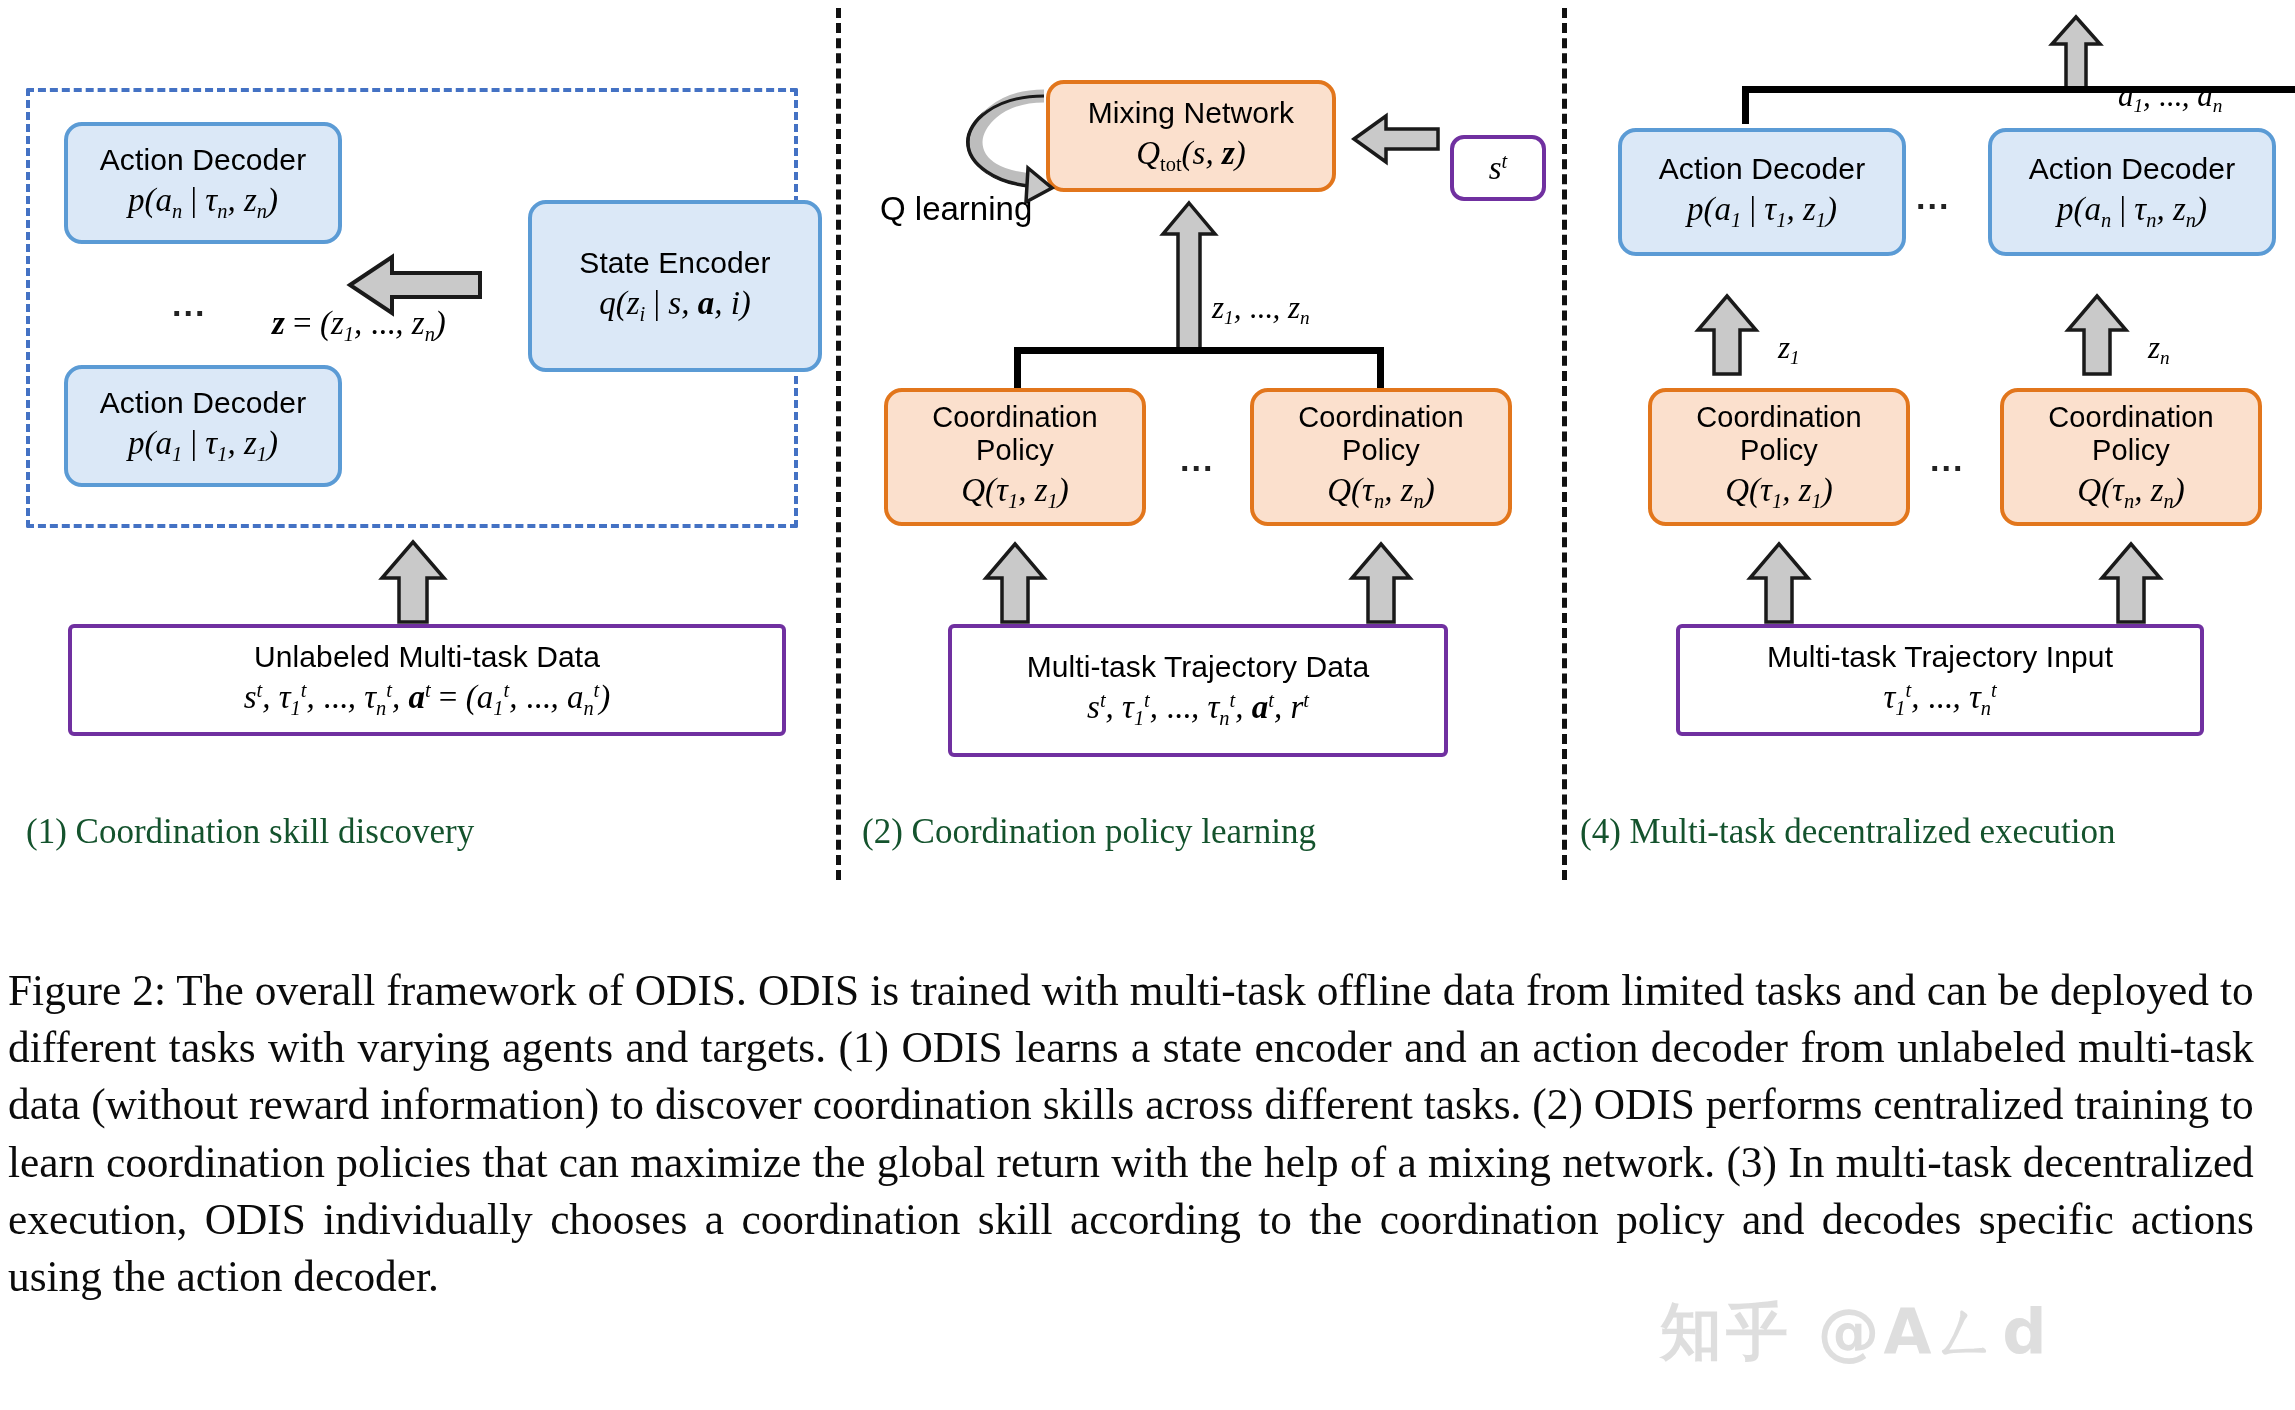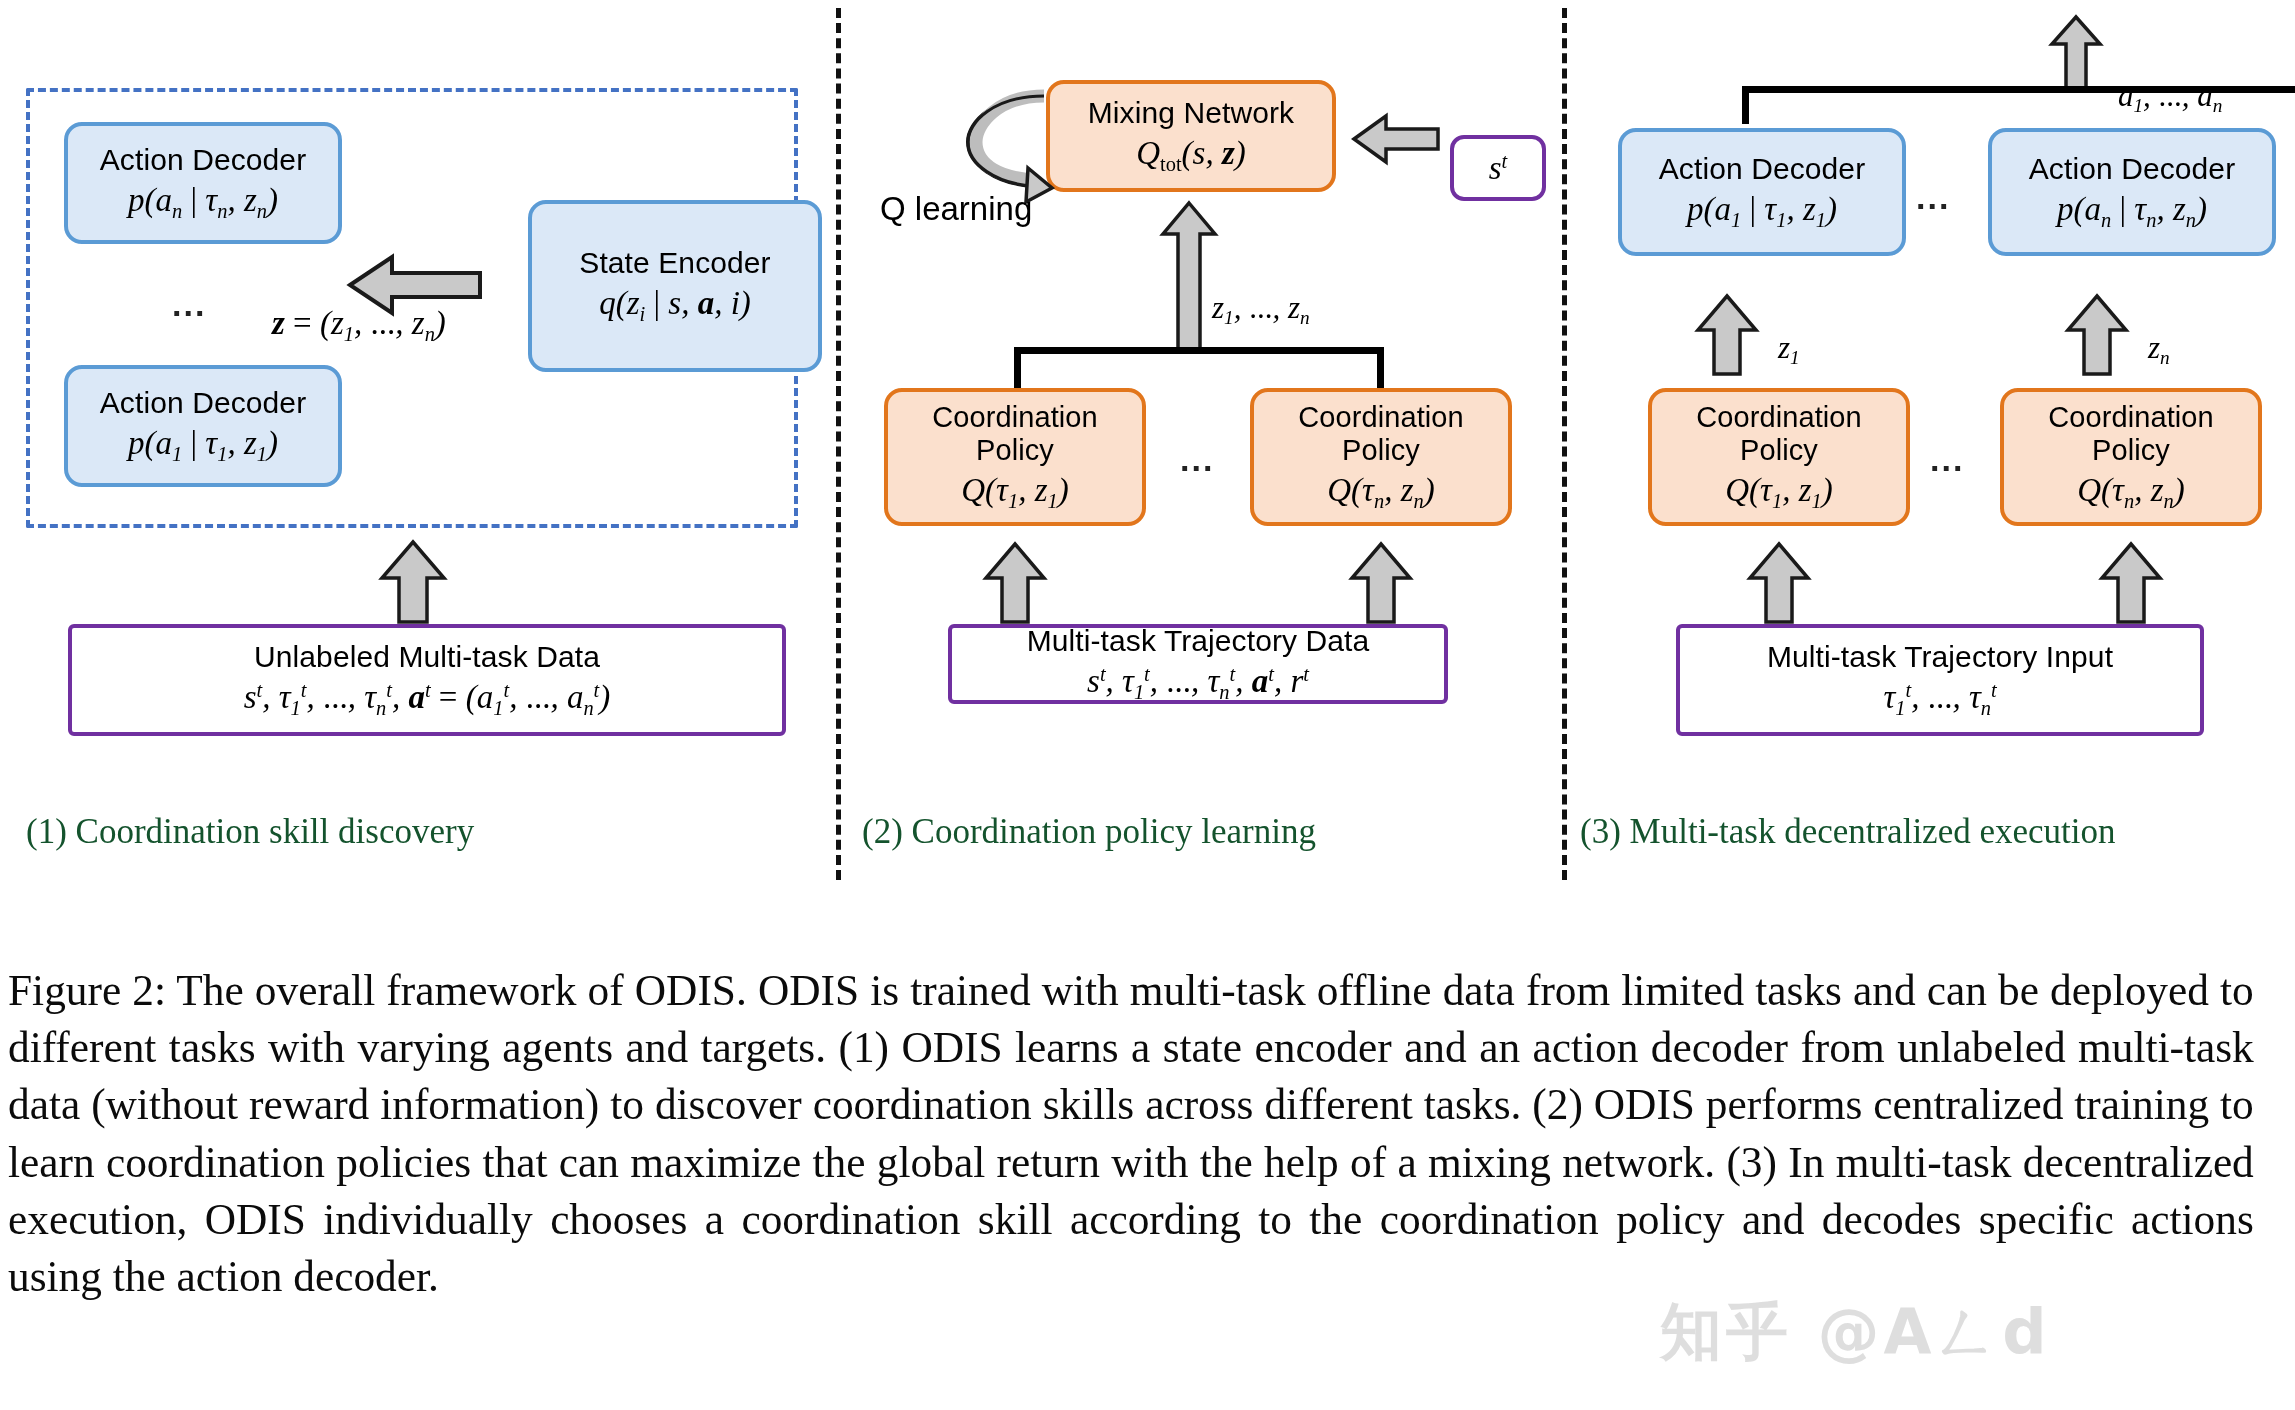--- a/index.html
+++ b/index.html
@@ -159,21 +159,21 @@
     <div class="mth">Q(τ<sub>n</sub>, z<sub>n</sub>)</div>
   </div>
 
   <svg style="position:absolute;left:982px;top:540px;width:66px;height:84px;" viewBox="0 0 66 84">
     <polygon points="33,4 62,38 46,38 46,82 20,82 20,38 4,38" fill="#c9c9c9" stroke="#1a1a1a" stroke-width="3.5" stroke-linejoin="miter"></polygon>
   </svg>
   <svg style="position:absolute;left:1348px;top:540px;width:66px;height:84px;" viewBox="0 0 66 84">
     <polygon points="33,4 62,38 46,38 46,82 20,82 20,38 4,38" fill="#c9c9c9" stroke="#1a1a1a" stroke-width="3.5" stroke-linejoin="miter"></polygon>
   </svg>
 
-  <div class="box purple" style="left:948px;top:624px;width:500px;height:80px;">
+  <div class="box purple" style="left:948px;top:624px;width:500px;height:133px;">
     <div class="ttl">Multi-task Trajectory Data</div>
     <div class="mth">s<sup>t</sup>, τ<sub>1</sub><sup>t</sup>, <span class="rm">...</span>, τ<sub>n</sub><sup>t</sup>, <span class="bf">a</span><sup>t</sup>, r<sup>t</sup></div>
   </div>
 
   <div class="stepcap" style="left:862px;top:812px;width:690px;">(2) Coordination policy learning</div>
 
   <div class="divider" style="left:1562px;top:8px;height:872px;"></div>
 
   <svg style="position:absolute;left:2048px;top:14px;width:56px;height:78px;" viewBox="0 0 56 78">
     <polygon points="28,3 52,30 38,30 38,76 18,76 18,30 4,30" fill="#c9c9c9" stroke="#1a1a1a" stroke-width="3.5" stroke-linejoin="miter"></polygon>
@@ -224,19 +224,19 @@
   </svg>
   <svg style="position:absolute;left:2098px;top:540px;width:66px;height:84px;" viewBox="0 0 66 84">
     <polygon points="33,4 62,38 46,38 46,82 20,82 20,38 4,38" fill="#c9c9c9" stroke="#1a1a1a" stroke-width="3.5" stroke-linejoin="miter"></polygon>
   </svg>
 
   <div class="box purple" style="left:1676px;top:624px;width:528px;height:112px;">
     <div class="ttl">Multi-task Trajectory Input</div>
     <div class="mth">τ<sub>1</sub><sup>t</sup>, <span class="rm">...</span>, τ<sub>n</sub><sup>t</sup></div>
   </div>
 
-  <div class="stepcap" style="left:1580px;top:812px;width:700px;">(3) Multi-task decentralized execution</div>
+  <div class="stepcap" style="left:1580px;top:812px;width:700px;">(4) Multi-task decentralized execution</div>
 
 </div>
 
 <div class="caption">Figure 2: The overall framework of ODIS. ODIS is trained with multi-task offline data from limited tasks and can be deployed to different tasks with varying agents and targets. (1) ODIS learns a state encoder and an action decoder from unlabeled multi-task data (without reward information) to discover coordination skills across different tasks. (2) ODIS performs centralized training to learn coordination policies that can maximize the global return with the help of a mixing network. (3) In multi-task decentralized execution, ODIS individually chooses a coordination skill according to the coordination policy and decodes specific actions using the action decoder.</div>
 
 <div class="watermark">知乎 @Aㄥd</div>
 
 </body></html>

